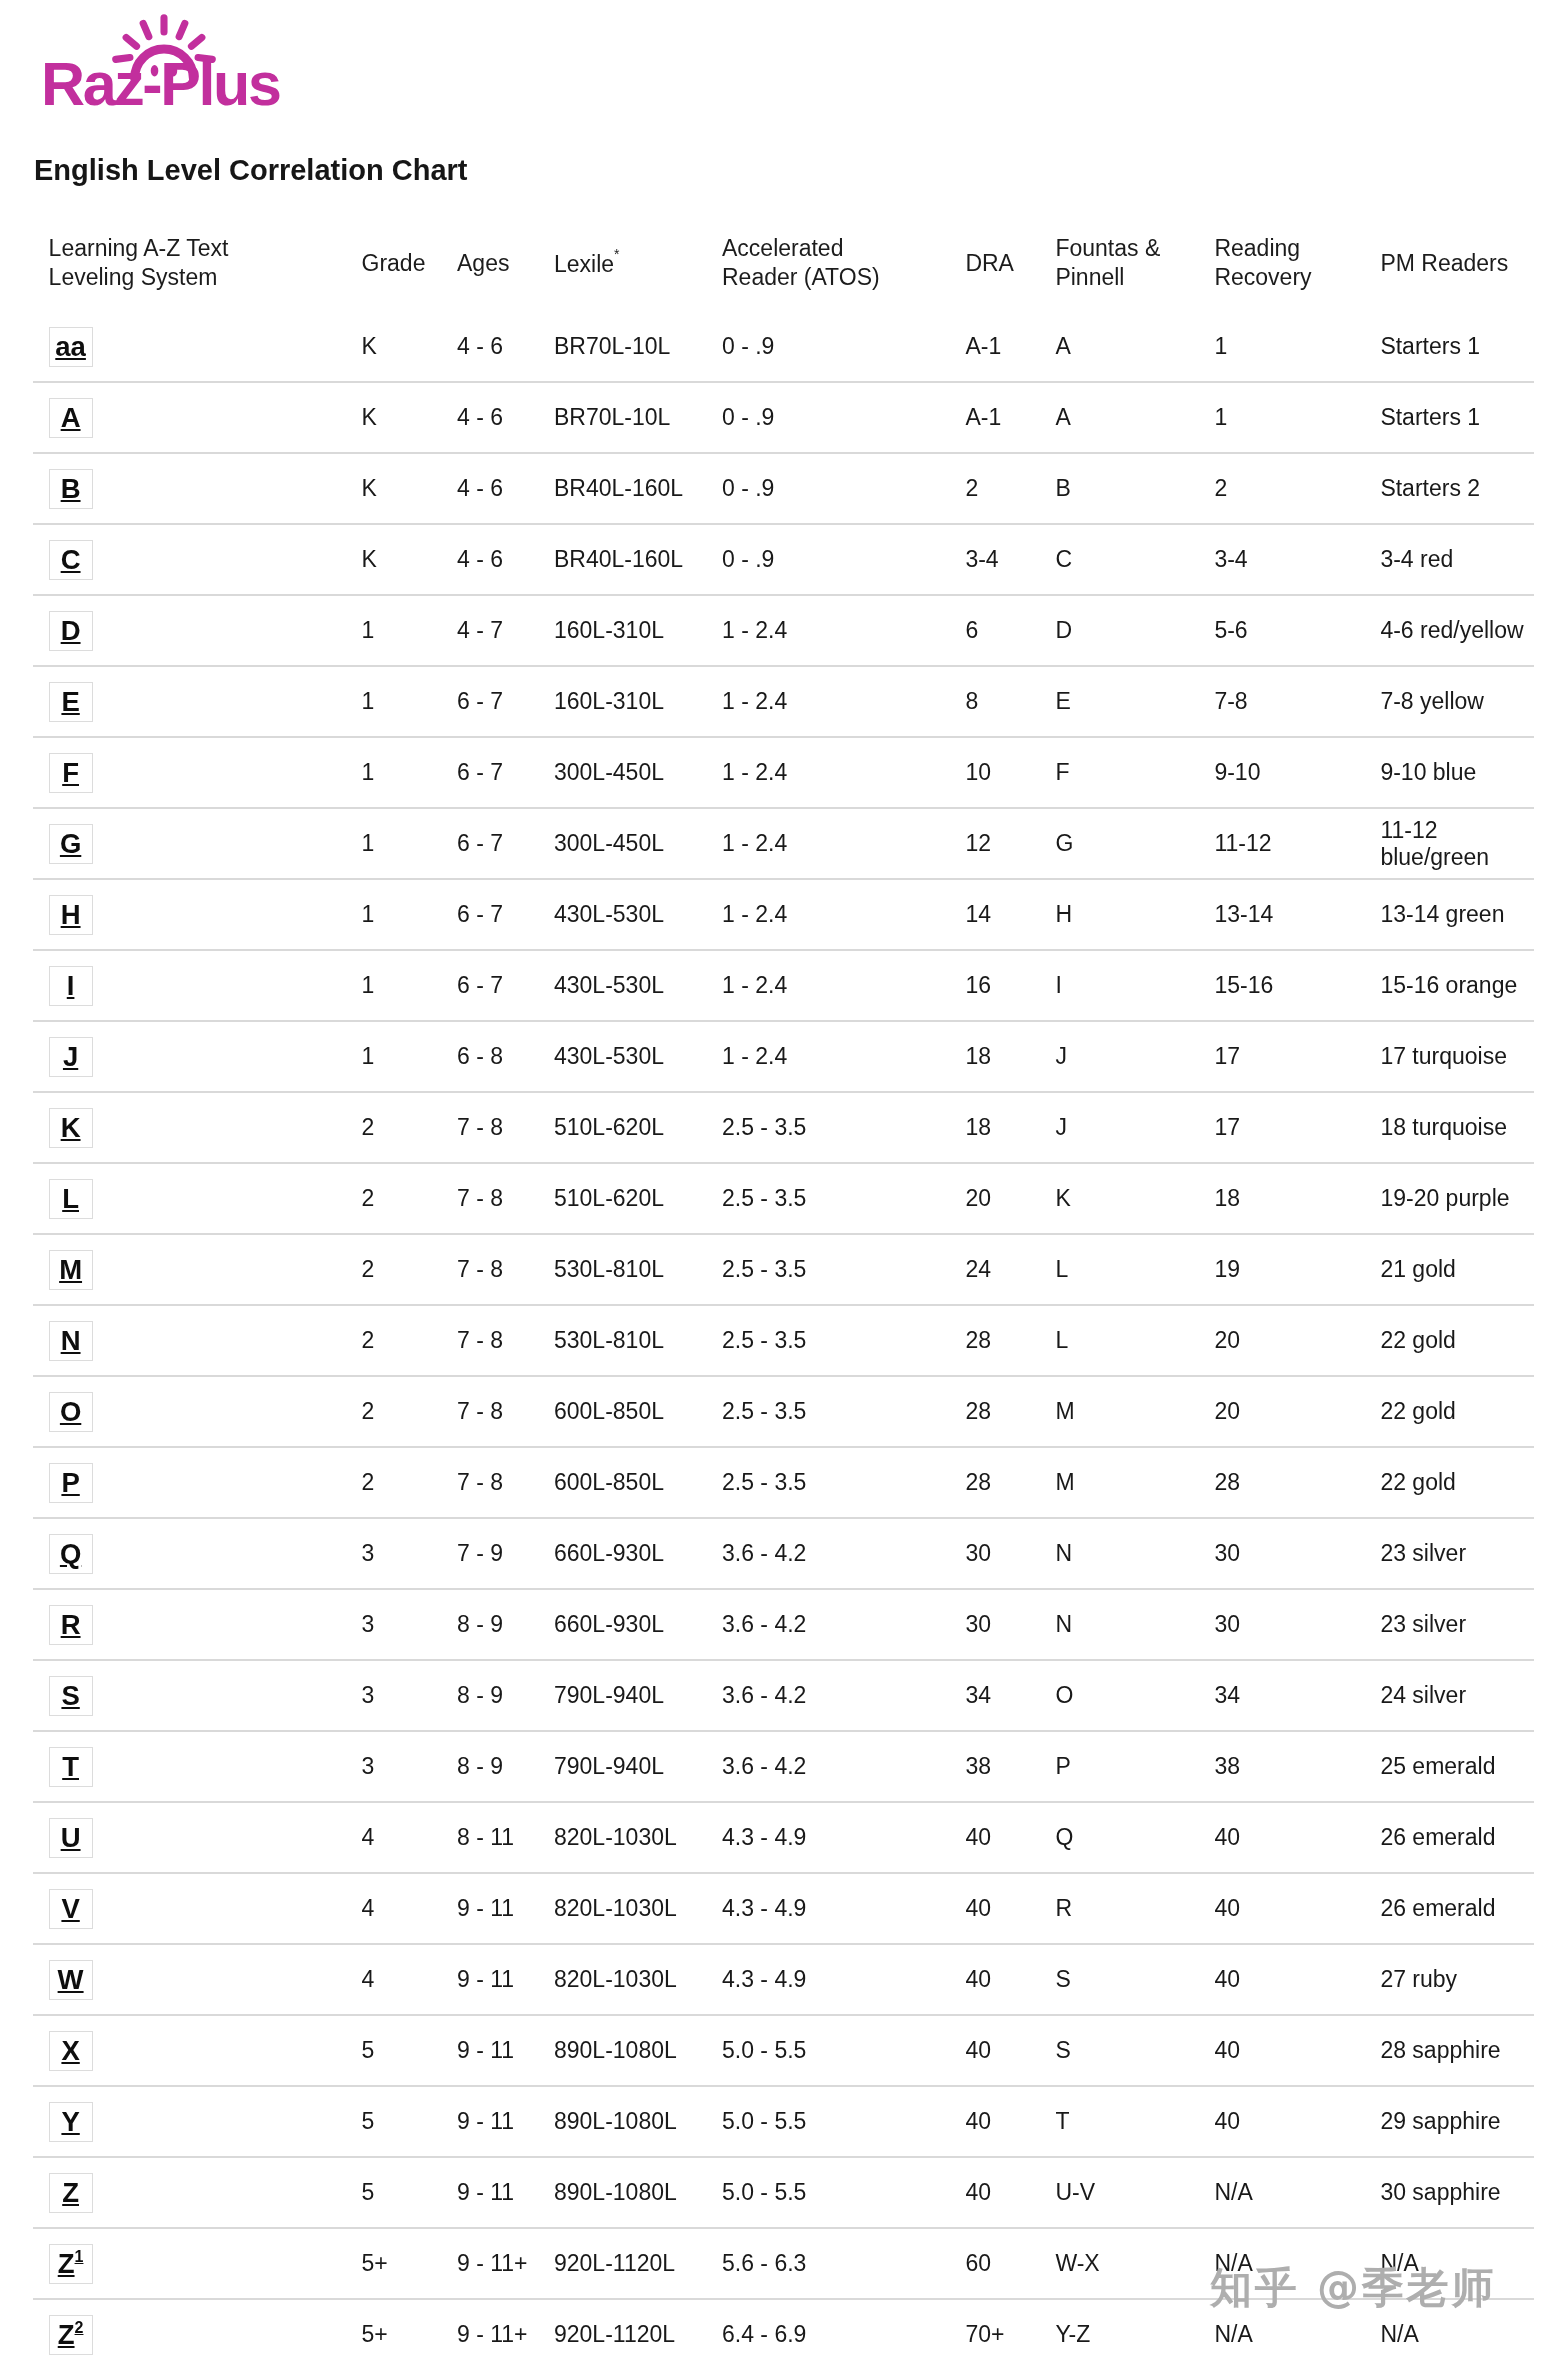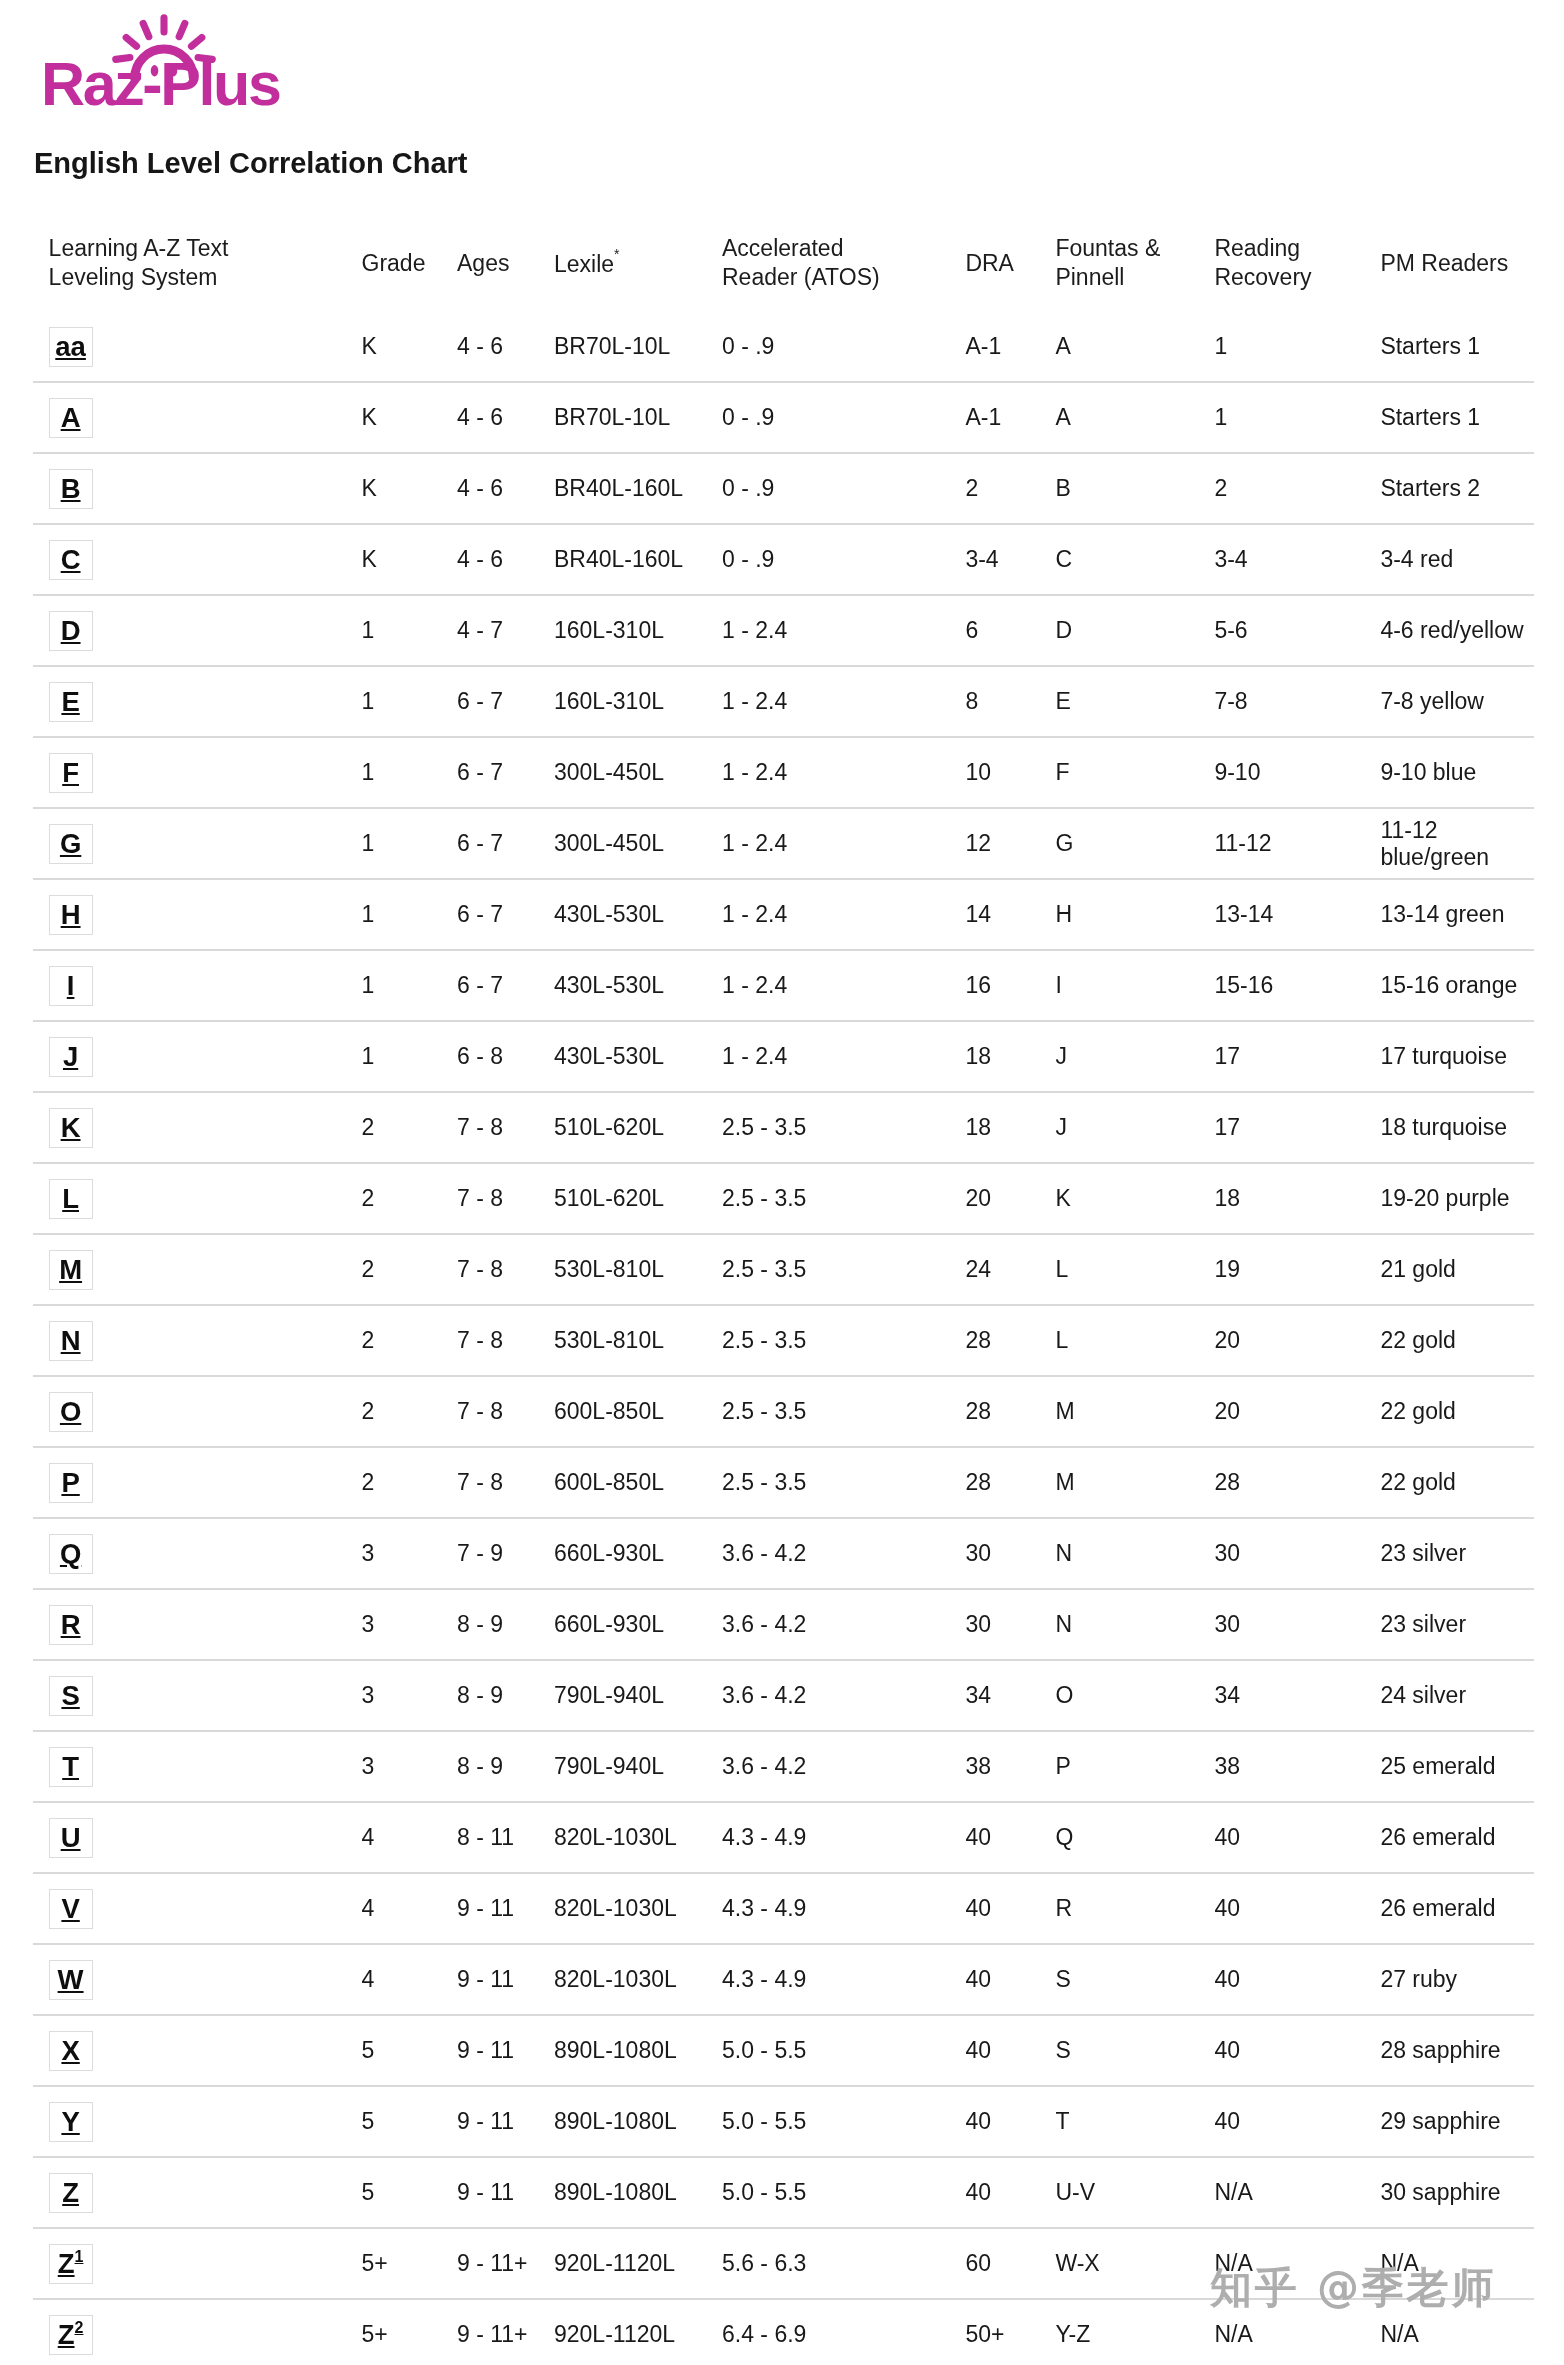--- a/index.html
+++ b/index.html
@@ -16,21 +16,21 @@
   .logo { position:absolute; left:41px; top:13.3px; width:360px; height:142px; }
   .sun-icon { position:absolute; left:67px; top:0; width:112px; height:71px; }
   .logo-text {
     position:absolute; left:0; top:41px;
     font-size:61px; font-weight:bold; letter-spacing:-2.4px;
     color:#c22f9d; line-height:1;
   }
 
   
   .page-title {
-    position:absolute; left:34px; top:147px;
+    position:absolute; left:34px; top:154px;
     font-size:29px; font-weight:800; letter-spacing:0px; color:#161616;
   }
 
   
   .lvl-table { position:absolute; left:33px; top:214px; width:1501px; }
   .grid-row {
     display:grid;
     grid-template-columns:320px 104px 97px 168px 232px 90px 159px 166px 166px;
     align-items:center;
   }
@@ -598,21 +598,21 @@
       <div class="cell cell-level">
         <div class="level-box">
           <span class="level-base">Z</span>
           <span class="level-sup">2</span>
         </div>
       </div>
       <div class="cell c-grade">5+</div>
       <div class="cell">9 - 11+</div>
       <div class="cell">920L-1120L</div>
       <div class="cell">6.4 - 6.9</div>
-      <div class="cell c-dra">50+</div>
+      <div class="cell c-dra">70+</div>
       <div class="cell c-fp">Y-Z</div>
       <div class="cell c-rr">N/A</div>
       <div class="cell c-pm">N/A</div>
     </div>
   </div>
   </div>
 
 
   <div class="watermark">知乎 @季老师</div>
 

